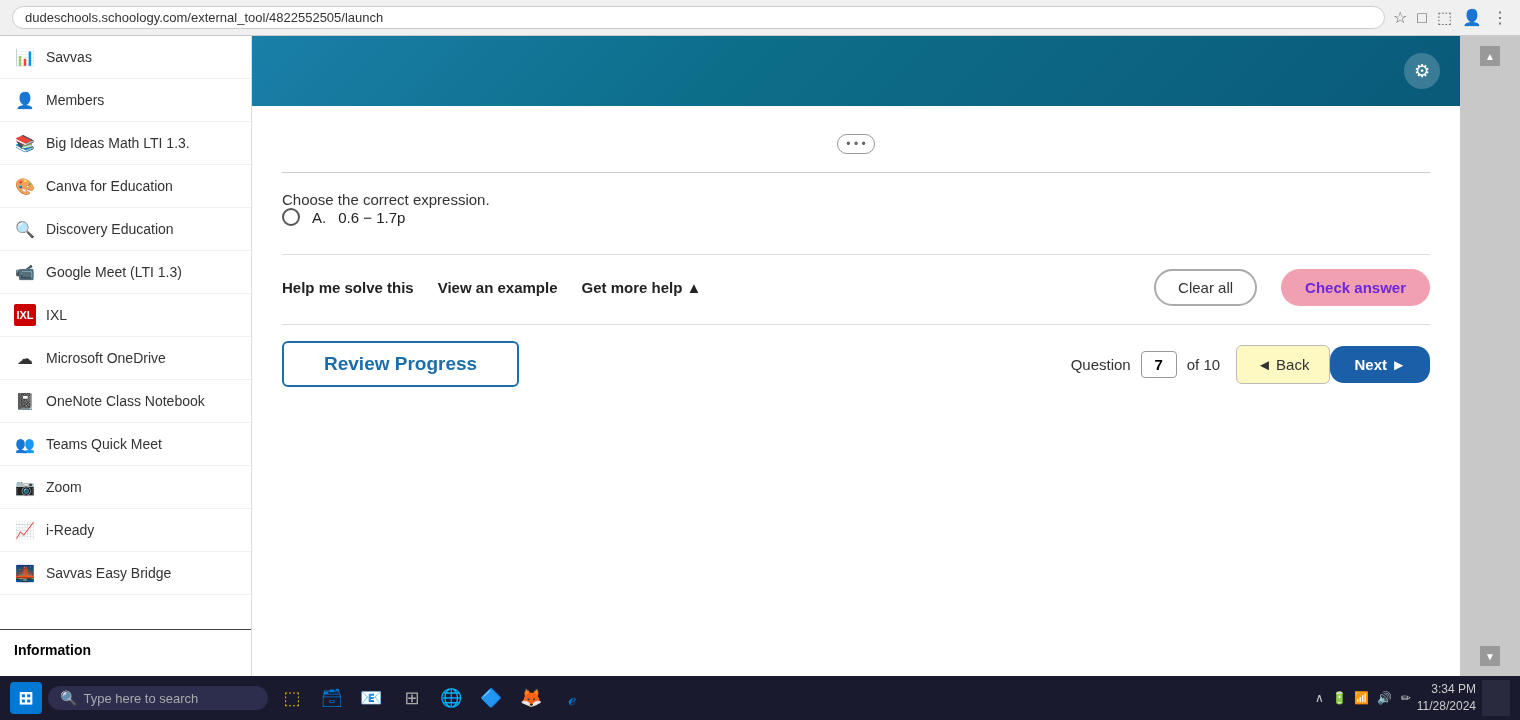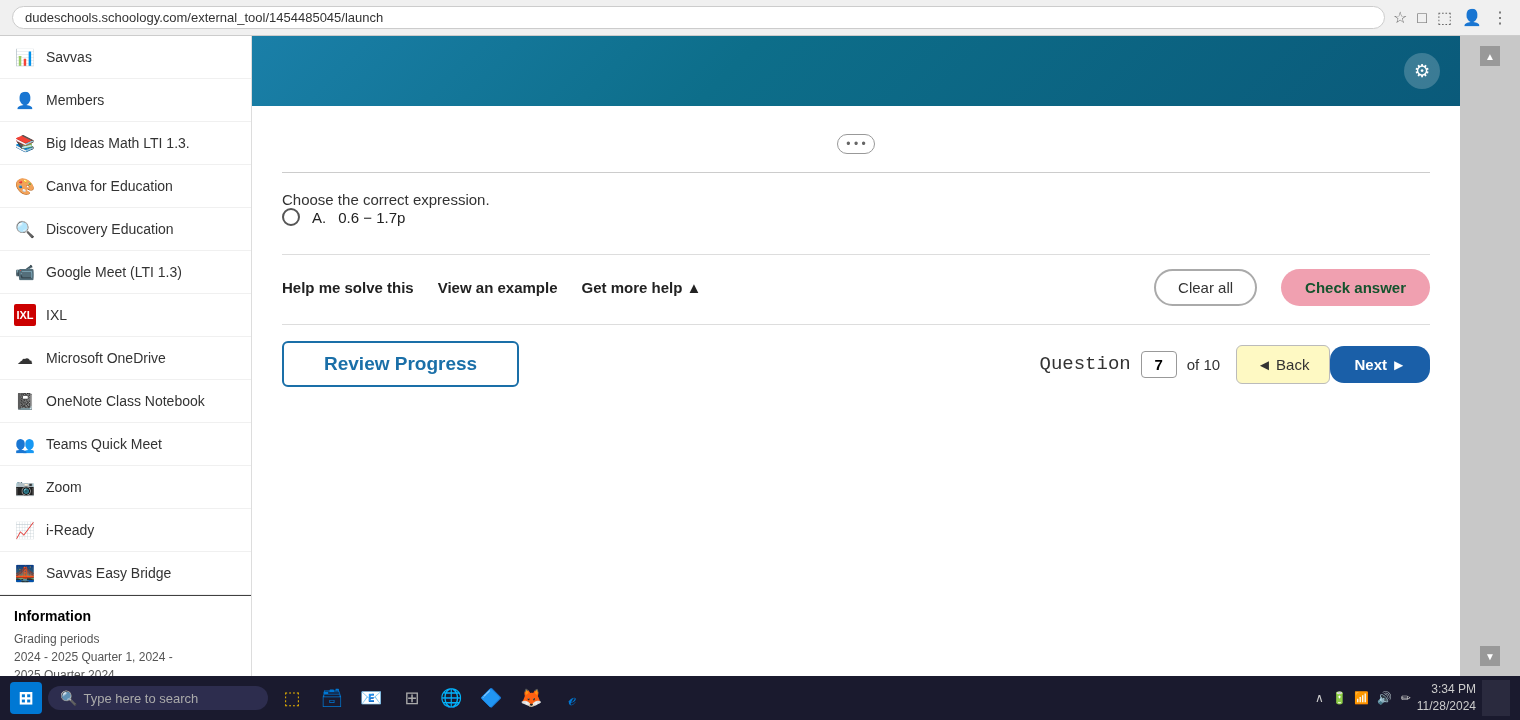--- a/index.html
+++ b/index.html
@@ -205,21 +205,21 @@
       cursor: pointer;
       color: #333;
     }
     .check-answer-btn {
       background: #f0a0b0;
       border: none;
       border-radius: 20px;
       padding: 10px 24px;
       font-size: 15px;
       font-weight: bold;
-      color: #14532d;
+      color: #6d28d9;
       cursor: pointer;
     }
 
     
     .bottom-nav {
       display: flex;
       align-items: center;
       padding: 16px 0 8px 0;
       border-top: 1px solid #ddd;
       margin-top: 4px;
@@ -235,23 +235,22 @@
       cursor: pointer;
     }
     .question-nav {
       display: flex;
       align-items: center;
       gap: 10px;
       margin-left: auto;
       margin-right: 16px;
     }
     .question-label {
-      font-size: 19px;
-      color: #333;
-      font-family: Liberation Mono, monospace;
+      font-size: 15px;
+      color: #333;
     }
     .question-num-box {
       border: 1px solid #999;
       border-radius: 4px;
       padding: 4px 10px;
       font-size: 15px;
       font-weight: bold;
       min-width: 36px;
       text-align: center;
     }
@@ -381,21 +380,21 @@
       align-items: center;
       justify-content: center;
       font-size: 10px;
       color: white;
     }
   </style>
 </head>
 <body>
 
 <div class="browser-bar">
-  <div class="browser-url">dudeschools.schoology.com/external_tool/1454485045/launch</div>
+  <div class="browser-url">dudeschools.schoology.com/external_tool/4822552505/launch</div>
   <div class="browser-icons">
     <span class="browser-icon">☆</span>
     <span class="browser-icon">□</span>
     <span class="browser-icon">⬚</span>
     <span class="browser-icon">👤</span>
     <span class="browser-icon">⋮</span>
   </div>
 </div>
 
 <div class="main-layout">
@@ -449,25 +448,20 @@
       <span class="sidebar-icon">📈</span>
       <span class="sidebar-label">i-Ready</span>
     </div>
     <div class="sidebar-item">
       <span class="sidebar-icon">🌉</span>
       <span class="sidebar-label">Savvas Easy Bridge</span>
     </div>
 
     <div class="sidebar-info-section">
       <div class="sidebar-info-title">Information</div>
-      <div class="sidebar-info-text">
-        Grading periods<br>
-        2024 - 2025 Quarter 1, 2024 -<br>
-        2025 Quarter 2024
-      </div>
     </div>
   </div>
 
   <div class="content-area">
 
     <div class="content-header">
       <div class="gear-btn">
         <span>⚙</span>
       </div>
     </div>

